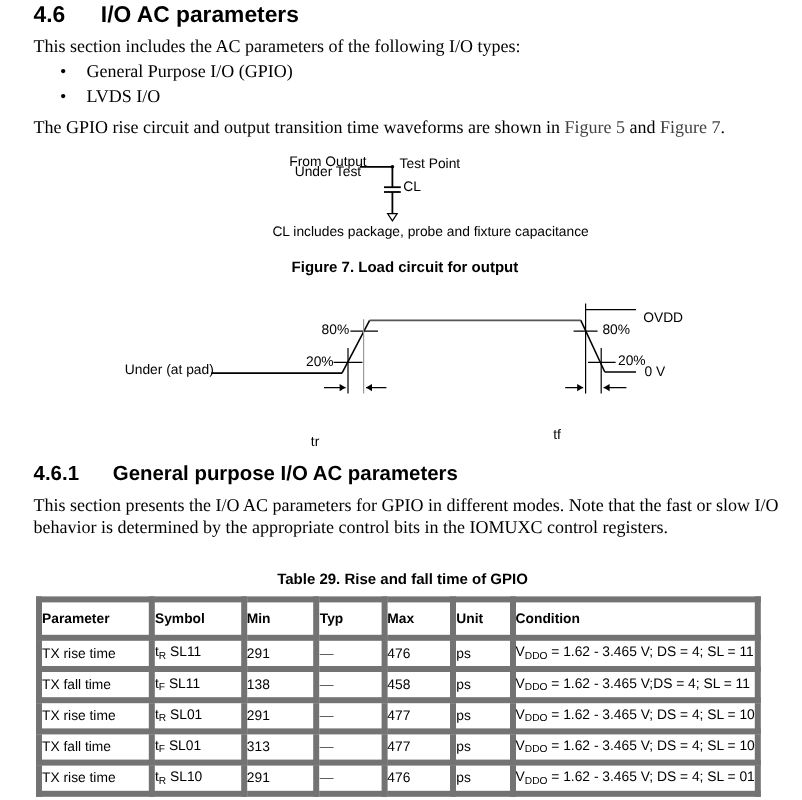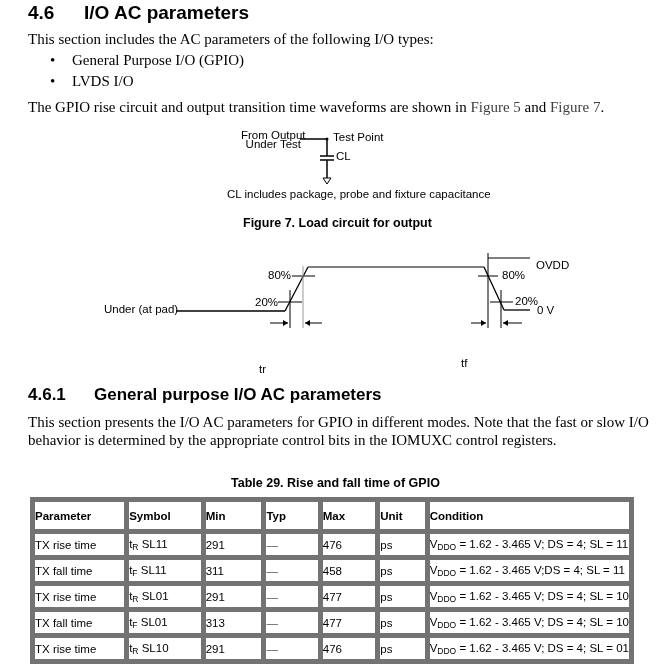--- a/index.html
+++ b/index.html
@@ -146,21 +146,21 @@
       <td><span>t</span><span class="sub">R</span><span> SL11</span></td>
       <td>291</td>
       <td class="dash">—</td>
       <td>476</td>
       <td>ps</td>
       <td class="cond"><span>V</span><span class="sub">DDO</span><span> = 1.62 - 3.465 V; DS = 4; SL = 11</span></td>
     </tr>
     <tr>
       <td>TX fall time</td>
       <td><span>t</span><span class="sub">F</span><span> SL11</span></td>
-      <td>311</td>
+      <td>138</td>
       <td class="dash">—</td>
       <td>458</td>
       <td>ps</td>
       <td class="cond"><span>V</span><span class="sub">DDO</span><span> = 1.62 - 3.465 V;DS = 4; SL = 11</span></td>
     </tr>
     <tr>
       <td>TX rise time</td>
       <td><span>t</span><span class="sub">R</span><span> SL01</span></td>
       <td>291</td>
       <td class="dash">—</td>

